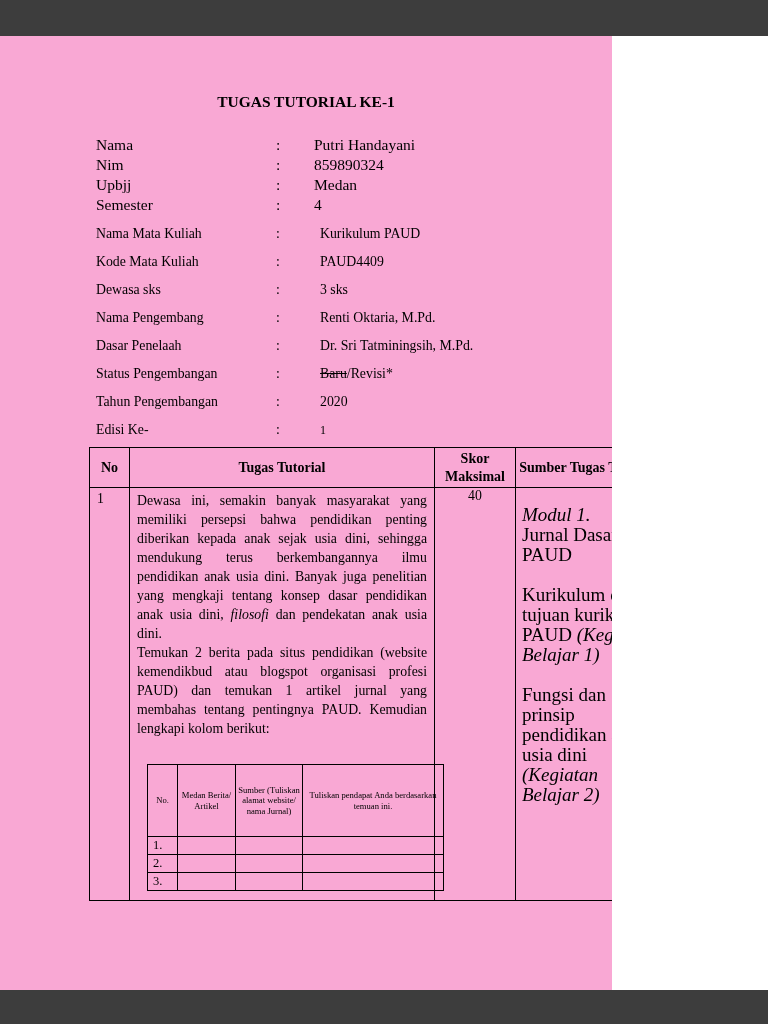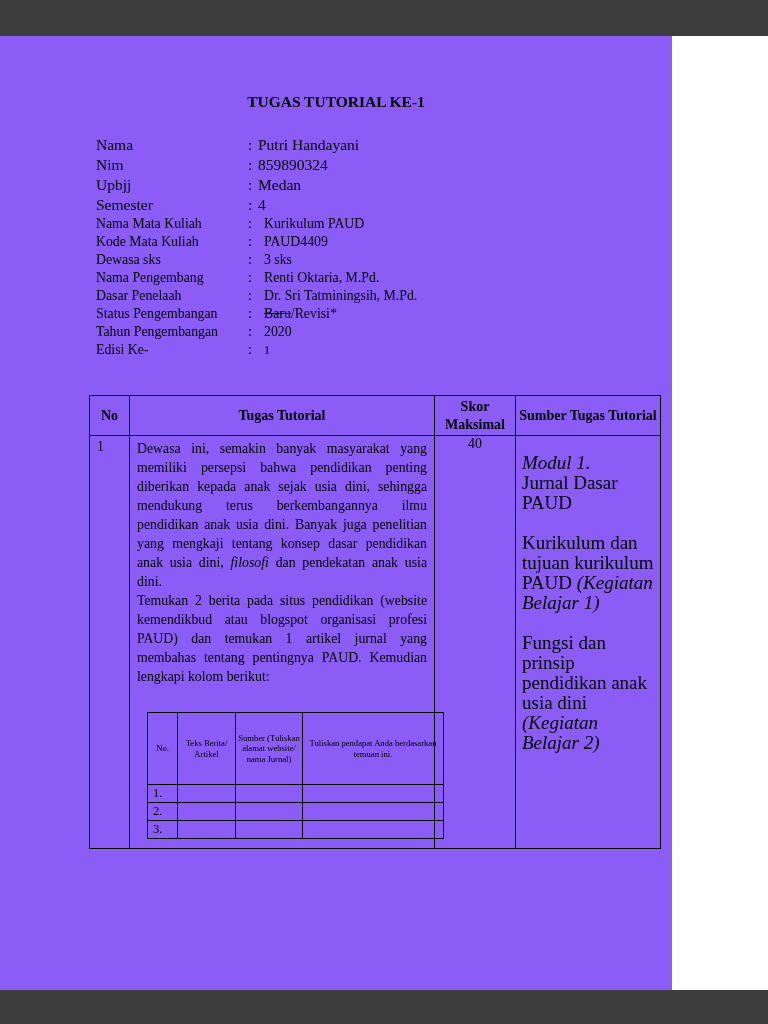--- a/index.html
+++ b/index.html
@@ -5,44 +5,44 @@
   * { margin:0; padding:0; box-sizing:border-box; }
   html,body { width:768px; }
   body {
     height:1024px;
     font-family:"Liberation Serif", serif;
     background:#ffffff;
     overflow:hidden;
   }
   .top-bar { height:36px; width:768px; background:#3d3d3d; }
   .bottom-bar { height:34px; width:768px; background:#3d3d3d; }
-  .page { height:954px; width:672px; background:#8b5cf6; overflow:hidden; }
+  .page { height:954px; width:612px; background:#f9a8d4; overflow:hidden; }
 
   .doc-title {
     padding-top:56px;
     text-align:center;
     font-weight:bold;
     font-size:15.5px;
     line-height:19px;
     color:#000;
   }
 
   .info-fields { margin:24px 0 0 96px; color:#000; }
-  .field-row { display:flex; }
+  .field-row { display:flex;gap:28px; }
   .field-lg { font-size:15.5px; line-height:20px; }
-  .field-sm { font-size:13.8px; line-height:18px; }
+  .field-sm { font-size:13.8px; line-height:18px;margin-top:10px; }
   .f-label { width:152px; flex:0 0 152px; }
   .field-lg .f-colon { width:10px; flex:0 0 10px; }
   .field-sm .f-colon { width:16px; flex:0 0 16px; }
   .strike { text-decoration:line-through; }
   .val-sm { font-size:12px; }
 
   table { border-collapse:collapse; }
   .main-table {
-    margin:36px 0 0 89px;
+    margin:8px 0 0 89px;
     width:571px;
     table-layout:fixed;
     color:#000;
   }
   .main-table th, .main-table td { border:1px solid #000; }
   .main-table th {
     font-size:14px;
     font-weight:bold;
     text-align:center;
     vertical-align:middle;
@@ -190,21 +190,21 @@
           <table class="inner-table">
             <colgroup>
               <col class="ic-no">
                 <col class="ic-teks">
                 <col class="ic-sumber">
                 <col class="ic-pendapat">
             </colgroup>
             <thead>
               <tr>
                 <th>No.</th>
-                <th>Teks Berita/ Artikel</th>
+                <th>Medan Berita/ Artikel</th>
                 <th>Sumber (Tuliskan alamat website/ nama Jurnal)</th>
                 <th>Tuliskan pendapat Anda berdasarkan temuan ini.</th>
               </tr>
             </thead>
             <tbody>
               <tr>
                 <td>1.</td>
                 <td></td>
                 <td></td>
                 <td></td>

